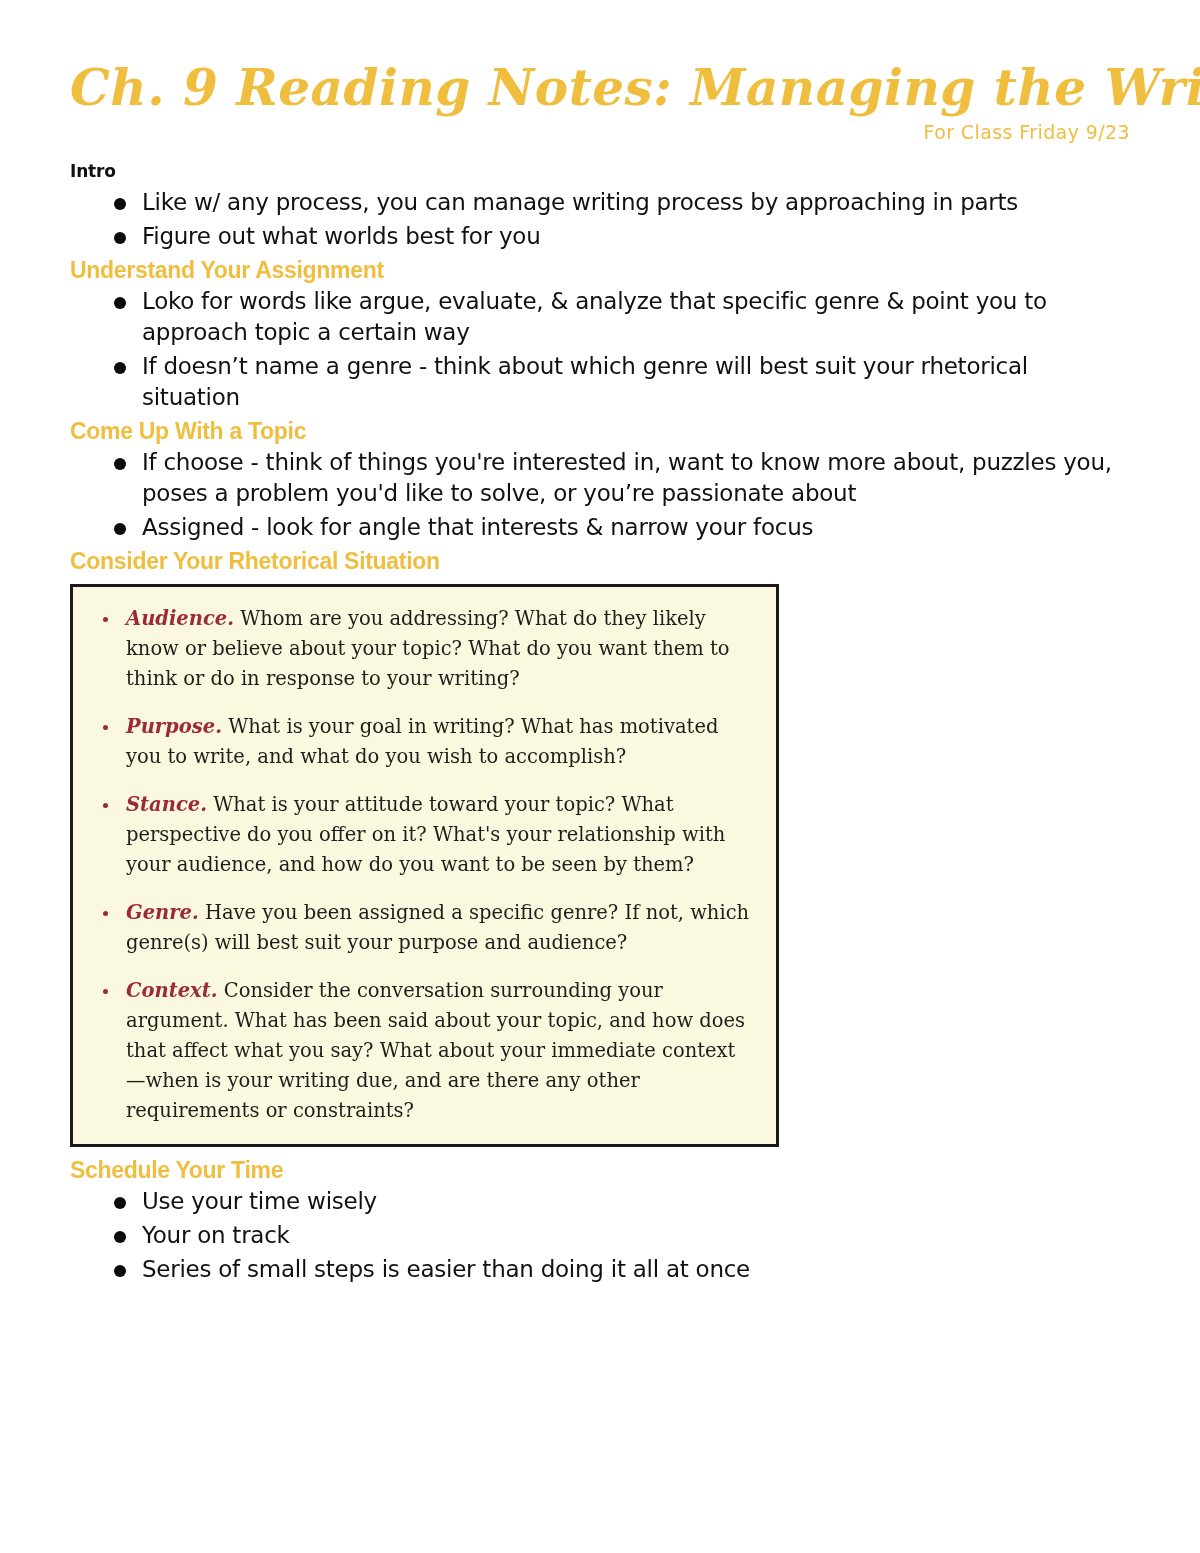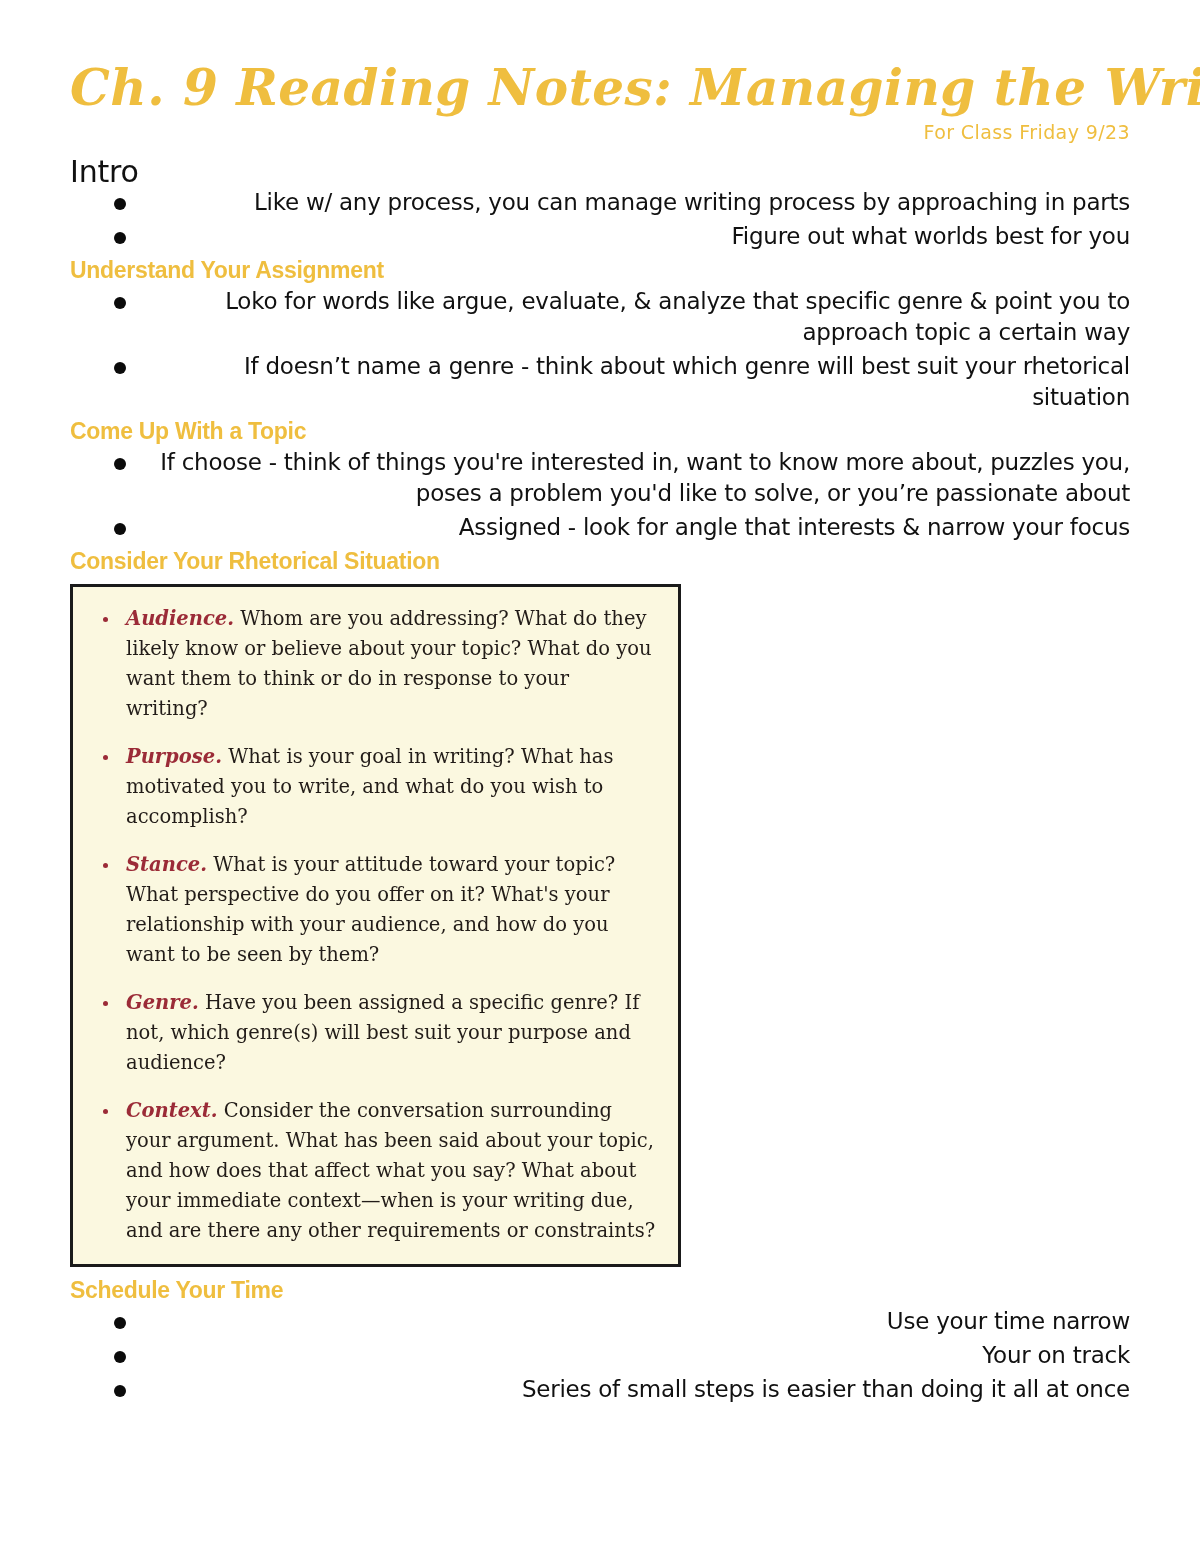--- a/index.html
+++ b/index.html
@@ -48,39 +48,39 @@
     letter-spacing: 0.4px;
   }
 
   
   .outline {
     margin-top: 13px;
   }
   .plain-line {
     color: #111111;
     font-family: "DejaVu Sans", sans-serif;
-    font-size: 30px;
+    font-size: 17px;
     line-height: 31px;
     letter-spacing: -0.2px;
     margin: 0;
+    font-weight: bold;
   }
   .heading {
     color: #EFBE3F;
     font-family: Liberation Sans, sans-serif;
     font-weight: 700;
     font-size: 23px;
     line-height: 31px;
     letter-spacing: -0.3px;
     margin: 0;
   }
   ul.bullets {
     list-style: none;
     margin: 0;
     padding: 0;
-    text-align: right;
   }
   ul.bullets > li {
     position: relative;
     color: #111111;
     font-family: "DejaVu Sans", sans-serif;
     font-size: 23px;
     line-height: 31px;
     letter-spacing: -0.25px;
     padding-left: 72px;
     margin: 0 0 3px 0;
@@ -93,21 +93,21 @@
     width: 12px;
     height: 12px;
     border-radius: 50%;
     background: #0b0b0b;
   }
 
   
   .inset-box {
     box-sizing: border-box;
     margin-top: 7px;
-    width: 611px;
+    width: 709px;
     background: #FBF8E0;
     border: 3px solid #1a1a1a;
     padding: 17px 22px 18px 22px;
   }
   ul.inset-list {
     list-style: none;
     margin: 0;
     padding: 0;
   }
   ul.inset-list > li {
@@ -198,21 +198,21 @@
         <li>
           <span class="inset-term">Context.</span>
           <span class="inset-body">Consider the conversation surrounding your argument. What has been said about your topic, and how does that affect what you say? What about your immediate context—when is your writing due, and are there any other requirements or constraints?</span>
         </li>
       </ul>
     </div>
 
     <div class="post-box">
       <div class="heading">Schedule Your Time</div>
       <ul class="bullets">
-        <li>Use your time narrow</li>
+        <li>Use your time wisely</li>
         <li>Your on track</li>
         <li>Series of small steps is easier than doing it all at once</li>
 
       </ul>
 
     </div>
 
   </div>
 </div>
 

